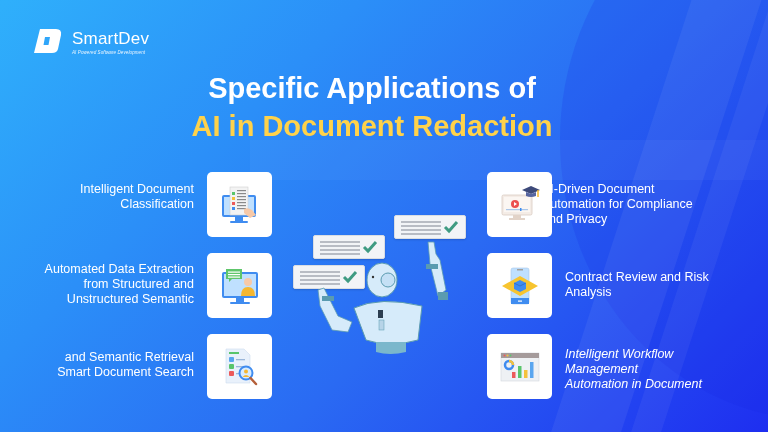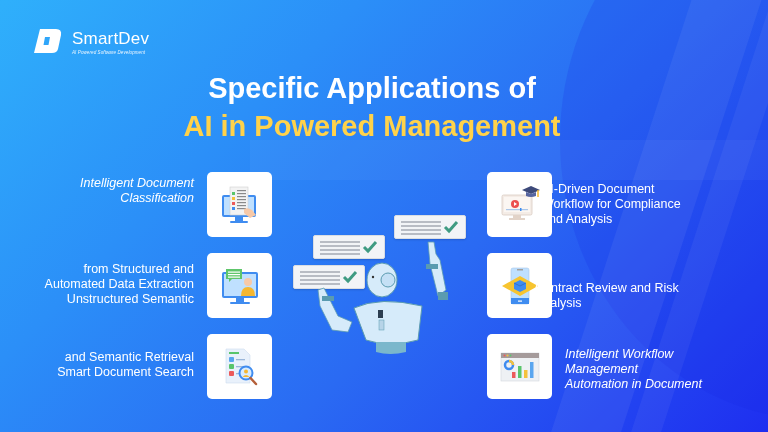--- a/index.html
+++ b/index.html
@@ -52,25 +52,25 @@
       </svg>
     </div>
     <div class="logo-text">
       <span class="logo-name">SmartDev</span>
       <span class="logo-tag">AI Powered Software Development</span>
     </div>
   </div>
 
   <div class="title">
     <div class="title-line1">Specific Applications of</div>
-    <div class="title-line2">AI in Powered Management</div>
+    <div class="title-line2">AI in Document Redaction</div>
   </div>
 
   <div class="left">
-    <div class="item-text" style="right:574px; top:176px;font-style:italic;">
+    <div class="item-text" style="right:574px; top:182px;">
       <div>Intelligent Document</div>
       <div>Classification</div>
     </div>
     <div class="icon-box" style="left:207px; top:172px;">
       <svg width="44" height="44" viewBox="0 0 44 44">
         <rect x="4" y="12" width="34" height="22" rx="2" fill="#3f8cf0"></rect>
         <rect x="6" y="14" width="30" height="18" fill="#bfe0ff"></rect>
         <rect x="17" y="34" width="8" height="4" fill="#3f8cf0"></rect>
         <rect x="12" y="38" width="18" height="2" rx="1" fill="#3f8cf0"></rect>
         <rect x="12" y="4" width="18" height="28" fill="#f3f3f3" stroke="#d0d0d0" stroke-width="0.6"></rect>
@@ -85,22 +85,22 @@
             <rect x="19" y="16" width="9" height="1.2"></rect>
             <rect x="19" y="19" width="9" height="1.2"></rect>
             <rect x="19" y="22" width="9" height="1.2"></rect>
             <rect x="19" y="25" width="9" height="1.2"></rect>
           </g>
         <path d="M26 26 Q30 24 34 27 L38 32 L32 35 L26 30 Z" fill="#f7c9a8"></path>
       </svg>
     </div>
 
     <div class="item-text" style="right:574px; top:262px;">
+      <div>Automated Data Extraction</div>
       <div>from Structured and</div>
-      <div>Automated Data Extraction</div>
       <div>Unstructured Semantic</div>
     </div>
     <div class="icon-box" style="left:207px; top:253px;">
       <svg width="44" height="44" viewBox="0 0 44 44">
         <rect x="4" y="8" width="36" height="26" rx="2" fill="#3f8cf0"></rect>
         <rect x="6" y="10" width="32" height="22" fill="#bfe0ff"></rect>
         <rect x="18" y="34" width="8" height="4" fill="#3f8cf0"></rect>
         <rect x="12" y="38" width="20" height="2" rx="1" fill="#3f8cf0"></rect>
         <path d="M8 5 H24 V15 H14 L11 18 V15 H8 Z" fill="#5ec66b"></path>
         <g fill="#fff">
@@ -202,36 +202,36 @@
         <rect x="22" y="25" width="1.5" height="3" fill="#3f8cf0"></rect>
         <rect x="15" y="32" width="8" height="3" fill="#e2d3c8"></rect>
         <rect x="11" y="35" width="16" height="2" fill="#e2d3c8"></rect>
         <path d="M24 7 L33 3 L42 7 L33 11 Z" fill="#3d4a7a"></path>
         <path d="M28 9 V13 Q33 15 38 13 V9 L33 11 Z" fill="#5665a0"></path>
         <line x1="40" y1="7" x2="40" y2="14" stroke="#f5b731" stroke-width="1.5"></line>
       </svg>
     </div>
     <div class="item-text" style="left:542px; top:182px;">
       <div>AI-Driven Document</div>
-      <div>Workflow for Compliance</div>
-      <div>and Analysis</div>
+      <div>Automation for Compliance</div>
+      <div>and Privacy</div>
     </div>
 
     <div class="icon-box" style="left:487px; top:253px;">
       <svg width="44" height="44" viewBox="0 0 44 44">
         <rect x="13" y="4" width="18" height="36" rx="2" fill="#bfe0ff" stroke="#a9c8e8" stroke-width="0.6"></rect>
         <rect x="19" y="5" width="6" height="1.5" fill="#a0a0a0"></rect>
         <rect x="13" y="34" width="18" height="6" fill="#3f8cf0"></rect>
         <rect x="20" y="36.5" width="4" height="1.2" fill="#fff"></rect>
         <path d="M4 22 L22 12 L40 22 L22 32 Z" fill="#f7c42f"></path>
         <path d="M16 19 L22 16 L28 19 V25 L22 28 L16 25 Z" fill="#3f8cf0"></path>
         <path d="M16 19 L22 22 L28 19" stroke="#2d6bc4" stroke-width="0.8" fill="none"></path>
       </svg>
     </div>
-    <div class="item-text" style="left:535px; top:270px;margin-top:11px;">
+    <div class="item-text" style="left:565px; top:270px;">
       <div>Contract Review and Risk</div>
       <div>Analysis</div>
     </div>
 
     <div class="icon-box" style="left:487px; top:334px;">
       <svg width="44" height="44" viewBox="0 0 44 44">
         <rect x="3" y="8" width="38" height="28" fill="#eef1f4" stroke="#d2d7de" stroke-width="0.6"></rect>
         <rect x="3" y="8" width="38" height="5" fill="#a59b9b"></rect>
         <circle cx="6.5" cy="10.5" r="1" fill="#ec5a5a"></circle>
         <circle cx="9.5" cy="10.5" r="1" fill="#f5c13b"></circle>

